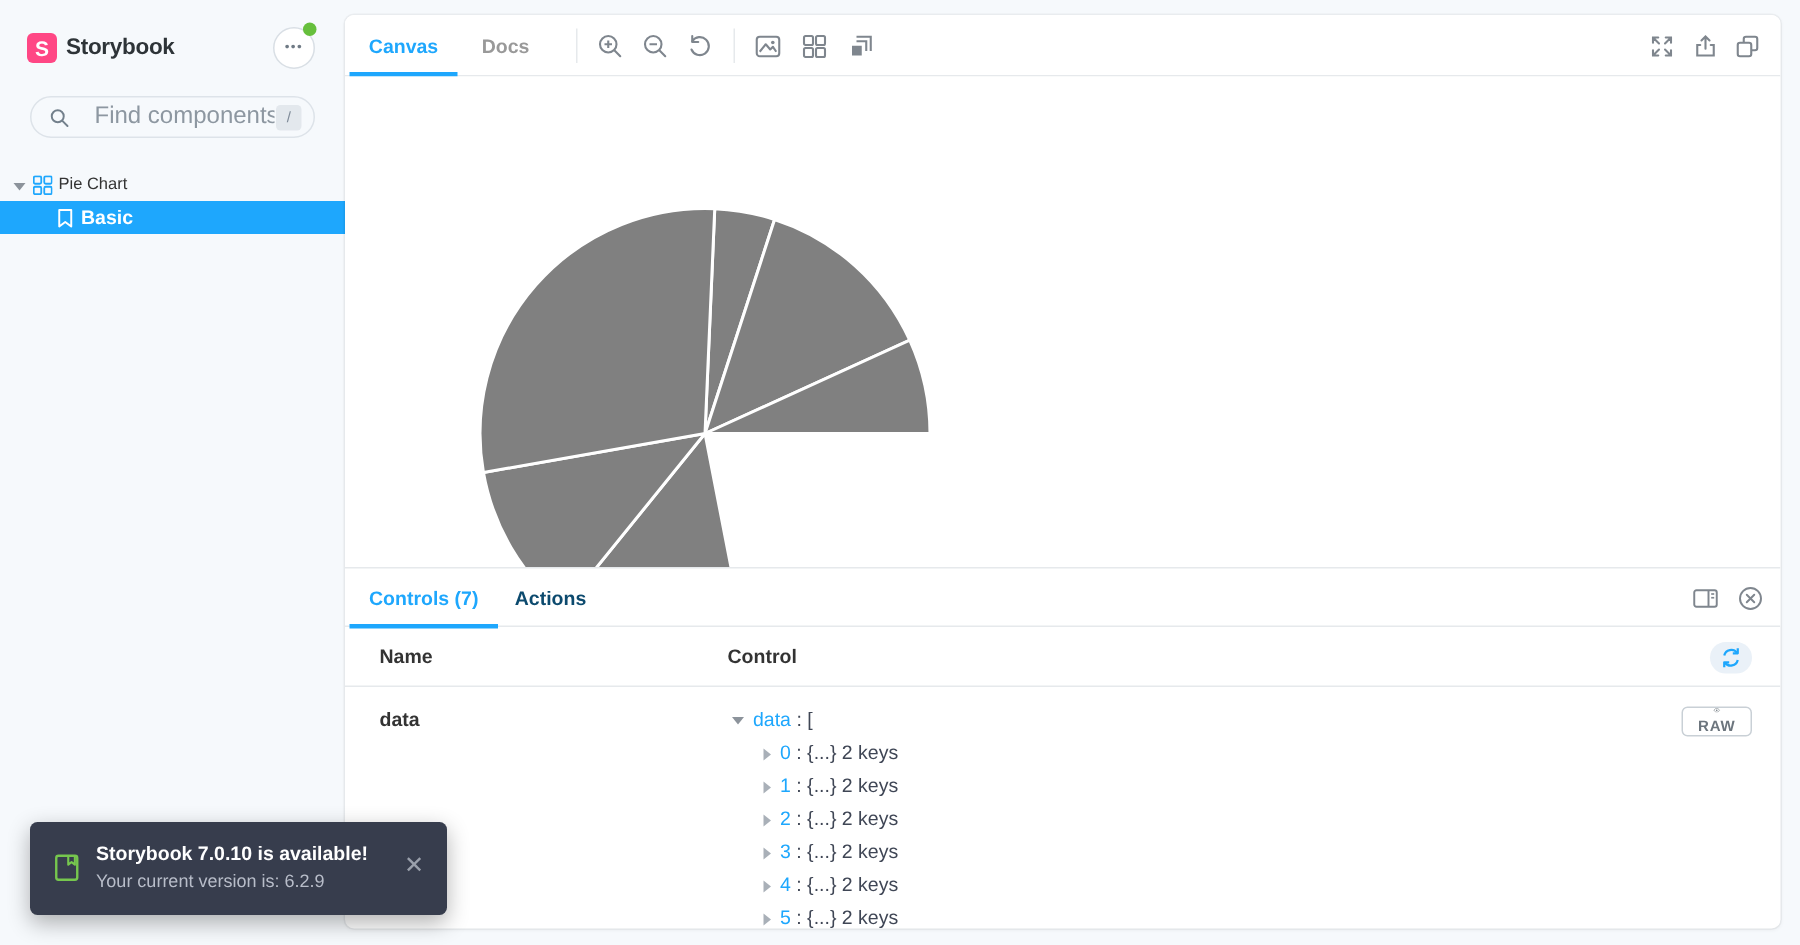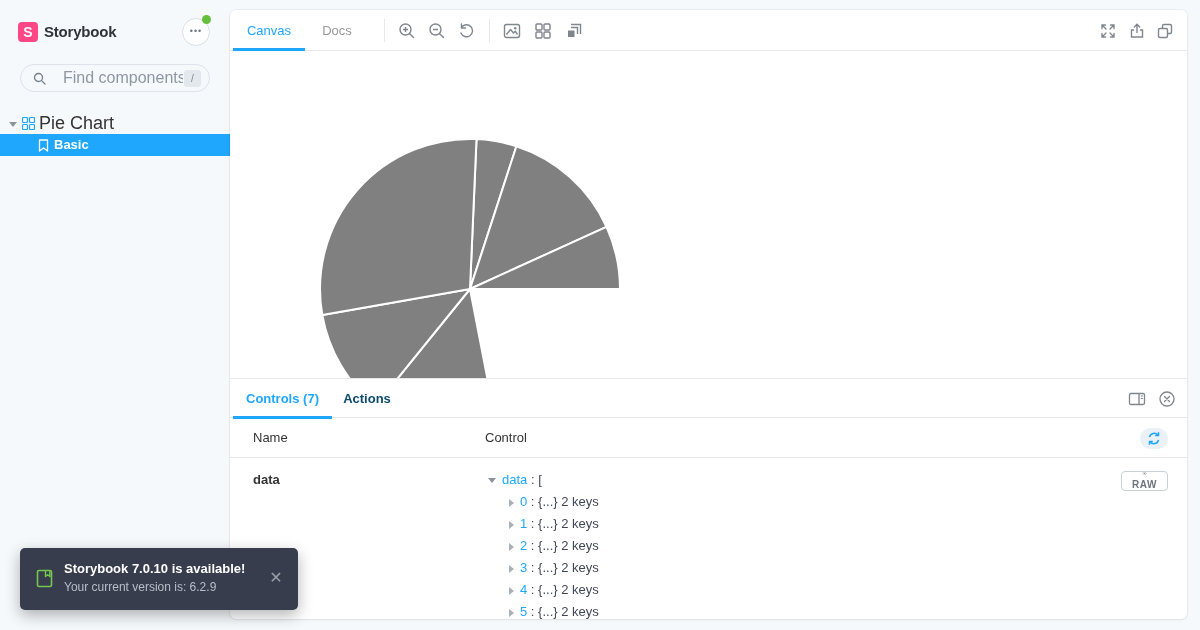--- a/index.html
+++ b/index.html
@@ -22,44 +22,44 @@
                   font-family:inherit; font-size:16px; color:#444; }
   .search input::placeholder { color:#8d97a1; opacity:1; }
   .search .mag { position:absolute; left:12px; top:7px; }
   .slash-badge { position:absolute; right:8px; top:5px; width:17px; height:17px; background:#e3e8ed; border-radius:3px;
                  color:#7e8a98; font-size:10px; text-align:center; line-height:17px; }
   .tree-row { position:absolute; left:0; width:230px; height:22px; line-height:22px; cursor:pointer; }
   .row-component { top:112px; color:#333; }
   .row-component .caret { position:absolute; left:9px; top:10px; width:0; height:0;
        border-left:4px solid transparent; border-right:4px solid transparent; border-top:5px solid #8c939b; }
   .row-component .comp-icon { position:absolute; left:22px; top:5px; }
-  .row-component .lbl { position:absolute; left:39px; font-size:18px; }
+  .row-component .lbl { position:absolute; left:39px; font-size:11px; }
   .row-story { top:134px; background:#1ea7fd; color:#fff; }
   .row-story .bm-icon { position:absolute; left:38px; top:5px; }
   .row-story .lbl { position:absolute; left:54px; font-weight:bold; font-size:13px; }
   
   .card { position:absolute; left:230px; top:10px; width:957px; height:609px; background:#fff; border-radius:6px;
           box-shadow:0 0 0 1px rgba(0,0,0,0.04), 0 1px 3px rgba(0,0,0,0.06); overflow:hidden; }
   .toolbar { position:absolute; left:0; top:0; width:100%; height:41px; border-bottom:1px solid #e6e9ec; background:#fff; }
-  .tab { position:absolute; top:0; height:41px; line-height:41px; padding:0; text-align:center; font-weight:normal; font-size:13px; cursor:pointer; }
+  .tab { position:absolute; top:0; height:41px; line-height:41px; padding:0; text-align:center; font-weight:bold; font-size:13px; cursor:pointer; }
   .tab.active { color:#1ea7fd; }
   .tab.inactive { color:#999; }
   .tab .underline { position:absolute; left:0; bottom:0; width:100%; height:3px; background:#1ea7fd; }
   .tab-canvas { left:3px; width:72px; }
   .tab-docs { left:77px; width:60px; }
   .tb-sep { position:absolute; top:9px; width:1px; height:23px; background:#e6e9ec; }
   .icon-btn { position:absolute; top:12px; width:18px; height:18px; cursor:pointer; }
   .panel-top { position:absolute; left:0; top:368px; width:100%; height:40px; border-top:1px solid #e6e9ec; border-bottom:1px solid #e6e9ec; background:#fff; }
   .ptab { position:absolute; top:0; height:39px; line-height:39px; font-weight:bold; font-size:13px; cursor:pointer; }
   .ptab .underline { position:absolute; left:0; bottom:-1px; width:100%; height:3px; background:#1ea7fd; }
   .ptab-controls { left:3px; width:99px; text-align:center; color:#1ea7fd; }
   .ptab-actions { left:102px; width:70px; text-align:center; color:#0c4a6e; }
   .pt-icon { position:absolute; top:11px; width:18px; height:18px; cursor:pointer; }
   .args-header { position:absolute; left:0; top:408px; width:100%; height:40px; border-bottom:1px solid #e6e9ec; }
-  .col-head { position:absolute; top:0; line-height:40px; font-weight:normal; font-size:13px; color:#333;text-align:center; }
+  .col-head { position:absolute; top:0; line-height:40px; font-weight:bold; font-size:13px; color:#333;text-align:center; }
   .refresh-btn { position:absolute; left:910px; top:10px; width:28px; height:21px; background:#eaf1f8; border-radius:11px; cursor:pointer; }
   .rows-area { position:absolute; left:0; top:448px; width:100%; bottom:0; overflow:hidden; }
   .arg-name { position:absolute; left:23px; top:14px; font-weight:bold; font-size:13px; color:#333; }
   .obj-tree { position:absolute; left:255px; top:11px; font-size:13px; color:#3f4655; }
   .tree-line { height:22px; line-height:22px; white-space:nowrap; cursor:pointer; }
   .tw-caret-down { display:inline-block; width:0; height:0; border-left:4px solid transparent; border-right:4px solid transparent;
                    border-top:5px solid #8c939b; margin-right:6px; vertical-align:middle; }
   .tw-caret-right { display:inline-block; width:0; height:0; border-top:4px solid transparent; border-bottom:4px solid transparent;
                     border-left:5px solid #a9b0b8; margin-right:6px; vertical-align:middle; }
   .tree-line.child { padding-left:24px; }

